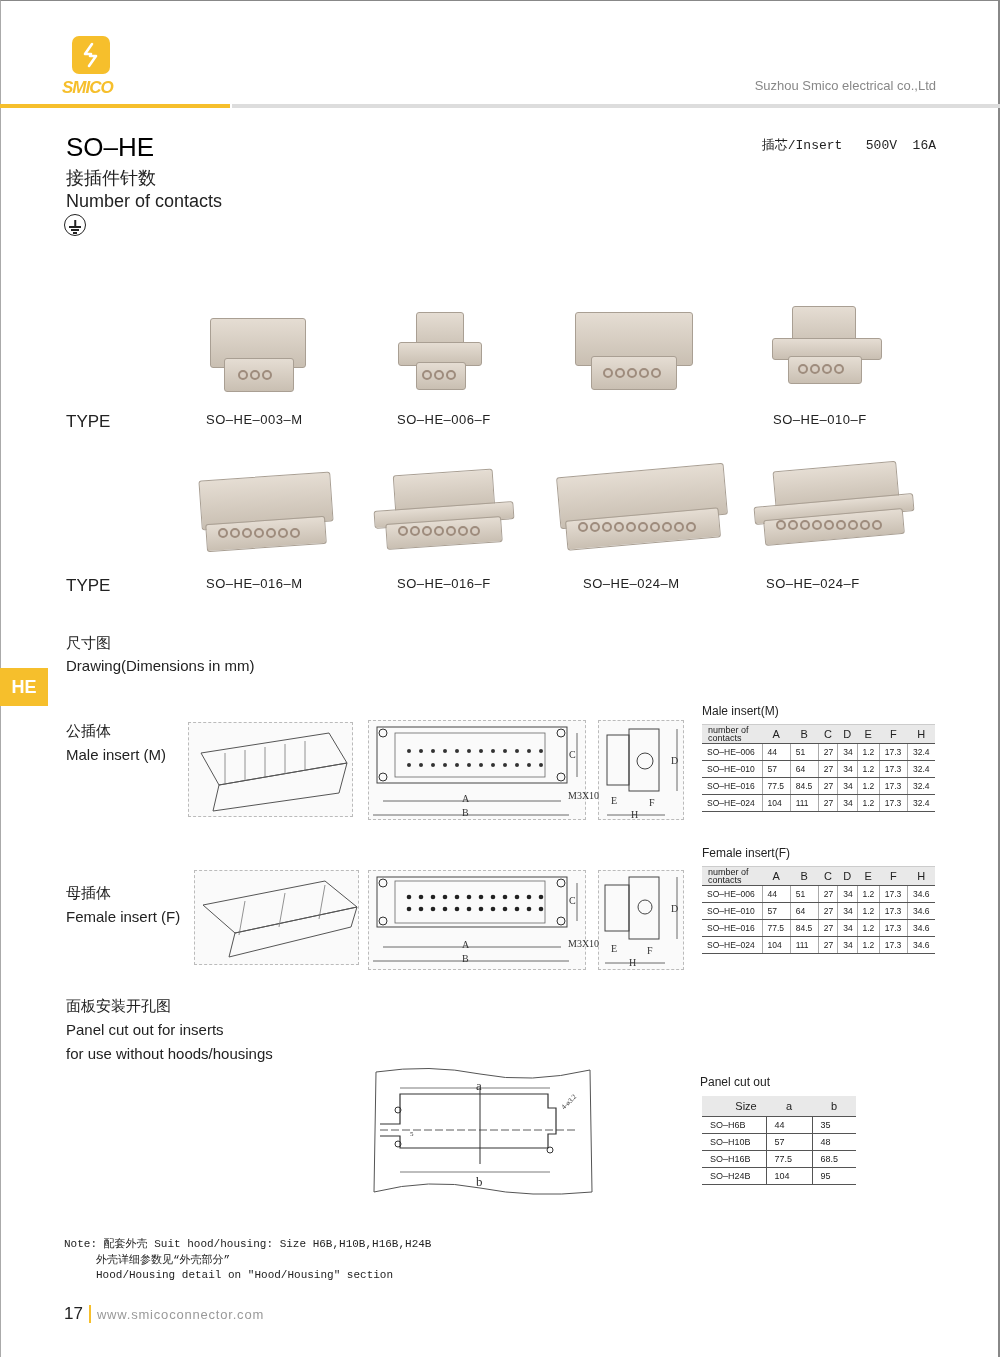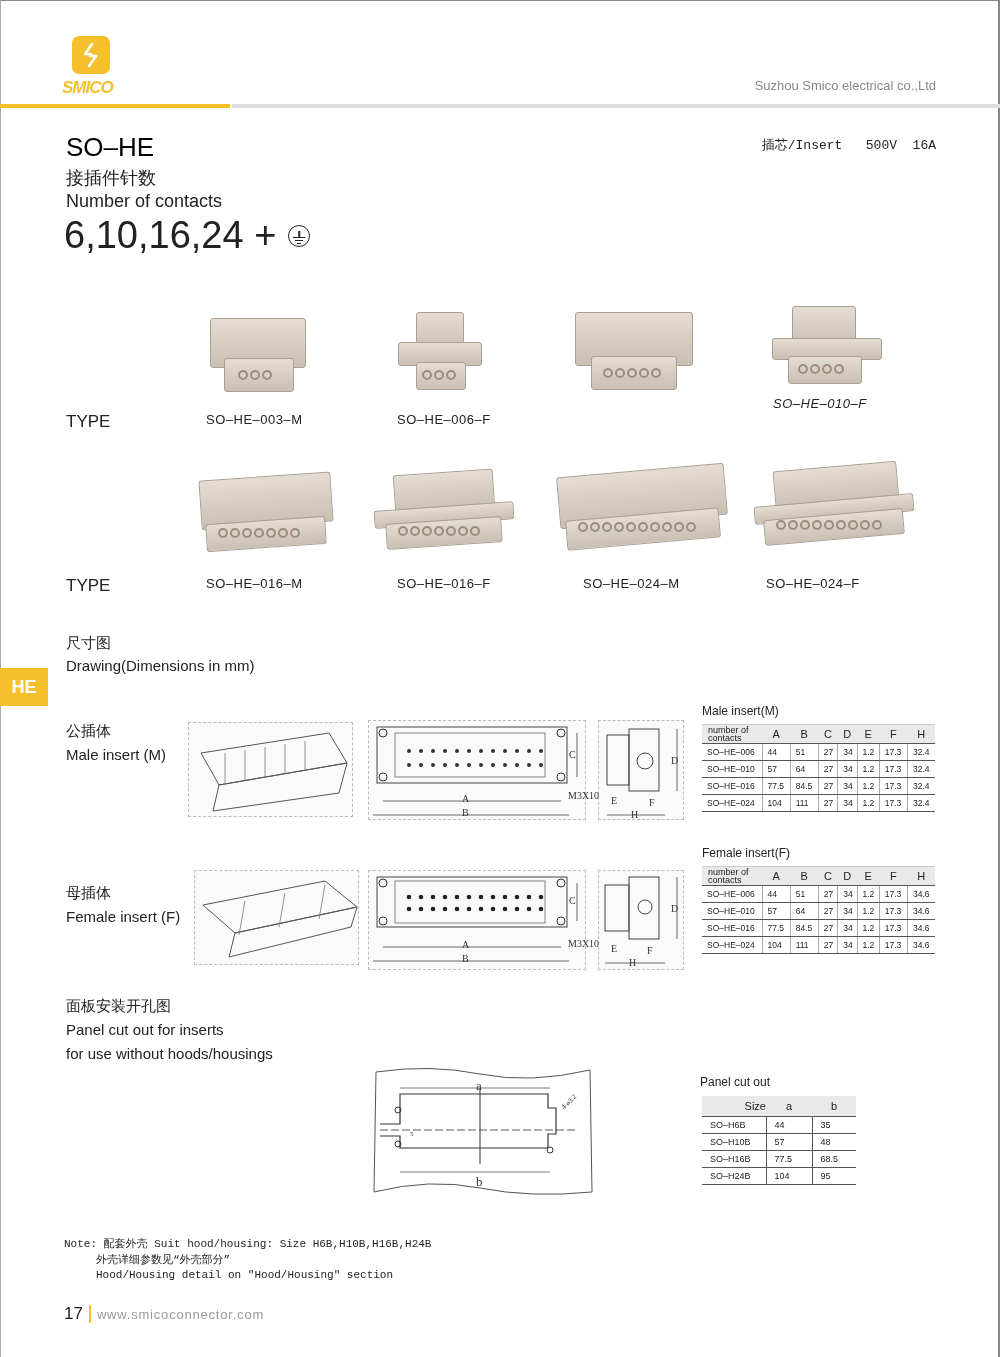--- a/index.html
+++ b/index.html
@@ -31,21 +31,21 @@
   .he-tab { position: absolute; left: 0; top: 668px; width: 48px; height: 38px; background: #f6bf2c; color: #fff; font-weight: bold; font-size: 18px; display: flex; align-items: center; justify-content: center; }
   .drawing { position: absolute; border: 1px dashed #bbb; background: #fafafa; }
   .dim-label { position: absolute; font-size: 10px; font-family: "Liberation Serif", serif; color: #333; }
   .table-title { position: absolute; font-size: 12px; }
   table.spec { position: absolute; border-collapse: collapse; font-size: 8.5px; }
   table.spec th { background: #e9e9e9; font-weight: normal; font-size: 11px; border-bottom: 1.5px solid #555; border-top: 1px solid #ccc; height: 19px; }
   table.spec th.first { font-size: 9px; text-align: left; line-height: 8px; padding-left: 6px; }
   table.spec td { height: 17px; border-bottom: 1px solid #555; padding-left: 5px; border-right: 1px solid #aaa; }
   table.spec td:last-child { border-right: none; }
   table.panel { position: absolute; border-collapse: collapse; font-size: 9px; }
-  table.panel th { background: #e9e9e9; font-weight: normal; font-size: 11px; height: 20px; border-bottom: 1.5px solid #555; text-align: right; padding-left: 24px; }
+  table.panel th { background: #e9e9e9; font-weight: normal; font-size: 11px; height: 20px; border-bottom: 1.5px solid #555; text-align: center; padding-left: 24px; }
   table.panel td { height: 17px; border-bottom: 1px solid #555; padding-left: 8px; border-right: 1px solid #555; }
   table.panel td:last-child { border-right: none; }
   .note { position: absolute; left: 64px; top: 1237px; font-size: 11px; line-height: 15.5px; }
   .note .indent { padding-left: 32px; }
   .footer { position: absolute; left: 64px; top: 1304px; display: flex; align-items: center; }
   .page-num { font-size: 17px; }
   .footer-bar { width: 2px; height: 18px; background: #f6bf2c; margin: 0 6px; }
   .url { font-size: 13px; color: #999; letter-spacing: 0.8px; }
 </style>
 </head>
@@ -62,21 +62,20 @@
   <div class="logo-text">SMICO</div>
 </div>
 <div class="company">Suzhou Smico electrical co.,Ltd</div>
 <div class="topbar-y"></div>
 <div class="topbar-g"></div>
 
 <div class="title">SO–HE</div>
 <div class="subtitle-cn cn">接插件针数</div>
 <div class="subtitle-en">Number of contacts</div>
 <div class="contacts">
-  <span>6,10,16,24 +</span>
   <span class="earth">
     <i style="top:5px;width:1.5px;height:6px;"></i>
     <i style="top:11px;width:12px;"></i>
     <i style="top:14px;width:8px;"></i>
     <i style="top:17px;width:4px;"></i>
   </span>
 </div>
 <div class="insert-spec cn" style="white-space:pre;">插芯/Insert   500V  16A</div>
 
 <div class="product" style="left:210px;top:318px;width:100px;height:70px;">
@@ -118,21 +117,21 @@
       <span></span>
       <span></span>
       <span></span>
     </div>
 </div>
 
 <div class="row-label" style="top:412px;">TYPE</div>
 <div class="type-name" style="left:206px;top:412px;">SO–HE–003–M</div>
 <div class="type-name" style="left:397px;top:412px;">SO–HE–006–F</div>
 <div class="type-name" style="left:583px;top:436px;margin-top:48px;">SO–HE–010–M</div>
-<div class="type-name" style="left:773px;top:396px;font-style:italic;">SO–HE–010–F</div>
+<div class="type-name" style="left:773px;top:412px;">SO–HE–010–F</div>
 
 <div class="product" style="left:196px;top:472px;width:140px;height:90px;">
   <div class="prod-body" style="left:4px;top:4px;width:132px;height:50px;transform:rotate(-4deg);"></div>
   <div class="prod-body" style="left:10px;top:48px;width:120px;height:28px;transform:rotate(-4deg);"></div>
   <div class="prod-holes" style="left:22px;top:56px;">
       <span></span>
       <span></span>
       <span></span>
       <span></span>
       <span></span>

